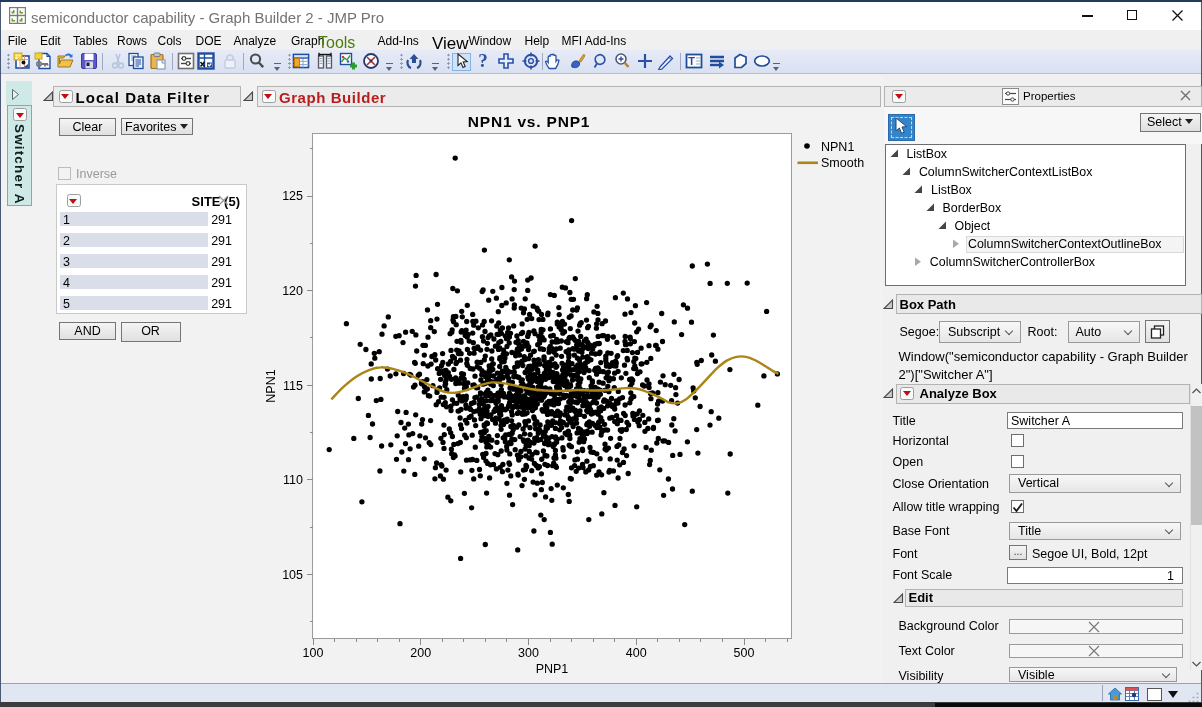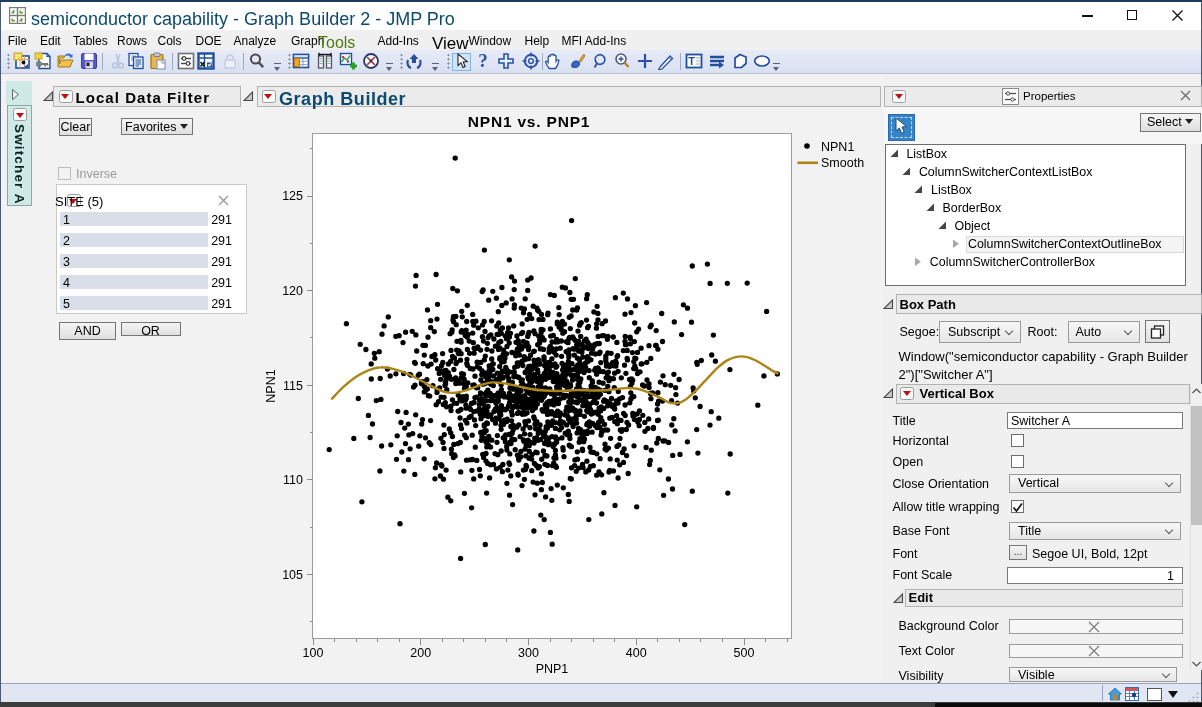--- a/index.html
+++ b/index.html
@@ -20,21 +20,21 @@
 <div class="abs" style="left:1px;top:2px;width:1200px;height:28px;background:#fff"></div>
 <svg class="abs" style="left:9px;top:7px" width="17" height="17" viewBox="0 0 17 17">
 <rect x="0.5" y="0.5" width="16" height="16" fill="#fff" stroke="#7a7a7a" stroke-width="1.4"></rect>
 <line x1="8.5" y1="0" x2="8.5" y2="17" stroke="#7a7a7a" stroke-width="1.4"></line>
 <line x1="0" y1="8.5" x2="17" y2="8.5" stroke="#7a7a7a" stroke-width="1.4"></line>
 <path d="M2.5 6.5v-2h1.5v-1.5h1.5v3.5z" fill="#6aa02c"></path>
 <path d="M10.5 6.5v-3h1.5v1.5h2v1.5z" fill="#6aa02c"></path>
 <path d="M2.5 14.5v-3h1.5v1.5h2v1.5z" fill="#6aa02c"></path>
 <path d="M10.5 14.5v-2h1.5v-1.5h1.5v3.5z" fill="#6aa02c"></path>
 </svg>
-<div class="abs" style="left:31px;top:9px;font-size:18px;color:#0c4a6e">semiconductor capability - Graph Builder 2 - JMP Pro</div>
+<div class="abs" style="left:31px;top:9px;font-size:15px;color:#737373">semiconductor capability - Graph Builder 2 - JMP Pro</div>
 <div class="abs" style="left:1082px;top:15px;width:11px;height:1.5px;background:#111"></div>
 <div class="abs" style="left:1127px;top:10px;width:10px;height:10px;border:1.4px solid #111"></div>
 <svg class="abs" style="left:1172px;top:10px" width="11" height="11">
     <path d="M0.5 0.5 L10.5 10.5 M10.5 0.5 L0.5 10.5" stroke="#111" stroke-width="1.3"></path>
   </svg>
 <div class="abs" style="left:1px;top:30px;width:1200px;height:20px;background:#f0f0f0"></div>
 <div class="abs" style="left:7.7px;top:33.5px;font-size:12px;color:#000">File</div>
 <div class="abs" style="left:40px;top:33.5px;font-size:12px;color:#000">Edit</div>
 <div class="abs" style="left:73px;top:33.5px;font-size:12px;color:#000">Tables</div>
 <div class="abs" style="left:117px;top:33.5px;font-size:12px;color:#000">Rows</div>
@@ -223,53 +223,53 @@
   </svg>
 <div class="abs" style="left:7px;top:104.5px;width:25px;height:101px;background:#cfe9e7;border:1px solid #8aa8a5"></div>
 <div class="rtri" style="left:13px;top:108px"></div>
 <div class="abs" style="left:12px;top:123.5px;width:15px;height:82px;font-size:13.5px;font-weight:bold;color:#0d2020;writing-mode:vertical-rl;letter-spacing:1.15px">Switcher A</div>
 <svg class="abs" style="left:43px;top:91px" width="11" height="11">
     <polygon points="9.5,1 9.5,9.5 1,9.5" fill="#c9c9c9" stroke="#4a4a4a" stroke-width="1.1"></polygon>
   </svg>
 <div class="hdrbox" style="left:53px;top:85.5px;width:188px"></div>
 <div class="rtri" style="left:58.5px;top:89.5px"></div>
 <div class="abs" style="left:75.5px;top:89px;font-size:15px;letter-spacing:1.05px;font-weight:bold;color:#000">Local Data Filter</div>
-<div class="btn" style="left:59px;top:118px;width:33px;height:18px;line-height:16px">Clear</div>
+<div class="btn" style="left:59px;top:118px;width:57px;height:18px;line-height:16px">Clear</div>
 <div class="btn" style="left:120.5px;top:118px;width:72px;height:17px;line-height:16px">Favorites <span style="display:inline-block;vertical-align:2px;border-left:4px solid transparent;border-right:4px solid transparent;border-top:5px solid #222"></span></div>
 <div class="abs" style="left:57.5px;top:167px;width:13px;height:13px;background:#f2f2f2;border:1px solid #bcbcbc"></div>
 <div class="abs" style="left:76px;top:167px;font-size:12.5px;color:#9a9a9a">Inverse</div>
 <div class="abs" style="left:55.5px;top:184px;width:191px;height:129.5px;background:#fff;border:1px solid #c9c9c9"></div>
 <div class="rtri" style="left:66.5px;top:194px"></div>
-<div class="abs" style="left:55px;top:193.5px;width:185px;text-align:left;font-size:13px;font-weight:normal;color:#000">SITE (5)</div>
+<div class="abs" style="left:55px;top:193.5px;width:185px;text-align:right;font-size:13px;font-weight:bold;color:#000">SITE (5)</div>
 <svg class="abs" style="left:218px;top:195px" width="11" height="11">
     <path d="M1 1l9 9M10 1l-9 9" stroke="#9a9a9a" stroke-width="1.4"></path>
   </svg>
 <div class="abs" style="left:59.5px;top:212.0px;width:148.5px;height:14px;background:#d9dee8"></div>
 <div class="abs" style="left:63px;top:212.5px;font-size:12.5px;color:#000">1</div>
 <div class="abs" style="left:192px;top:212.5px;width:40px;text-align:right;font-size:12.5px;color:#000">291</div>
 <div class="abs" style="left:59.5px;top:233.05px;width:148.5px;height:14px;background:#d9dee8"></div>
 <div class="abs" style="left:63px;top:233.55px;font-size:12.5px;color:#000">2</div>
 <div class="abs" style="left:192px;top:233.55px;width:40px;text-align:right;font-size:12.5px;color:#000">291</div>
 <div class="abs" style="left:59.5px;top:254.1px;width:148.5px;height:14px;background:#d9dee8"></div>
 <div class="abs" style="left:63px;top:254.6px;font-size:12.5px;color:#000">3</div>
 <div class="abs" style="left:192px;top:254.6px;width:40px;text-align:right;font-size:12.5px;color:#000">291</div>
 <div class="abs" style="left:59.5px;top:275.15px;width:148.5px;height:14px;background:#d9dee8"></div>
 <div class="abs" style="left:63px;top:275.65px;font-size:12.5px;color:#000">4</div>
 <div class="abs" style="left:192px;top:275.65px;width:40px;text-align:right;font-size:12.5px;color:#000">291</div>
 <div class="abs" style="left:59.5px;top:296.2px;width:148.5px;height:14px;background:#d9dee8"></div>
 <div class="abs" style="left:63px;top:296.7px;font-size:12.5px;color:#000">5</div>
 <div class="abs" style="left:192px;top:296.7px;width:40px;text-align:right;font-size:12.5px;color:#000">291</div>
 <div class="btn" style="left:59px;top:321.5px;width:57px;height:18px;line-height:16px">AND</div>
-<div class="btn" style="left:120.5px;top:321.5px;width:60px;height:14px;line-height:16px">OR</div>
+<div class="btn" style="left:120.5px;top:321.5px;width:60px;height:20px;line-height:16px">OR</div>
 <svg class="abs" style="left:243px;top:91px" width="11" height="11">
     <polygon points="9.5,1 9.5,9.5 1,9.5" fill="#c9c9c9" stroke="#4a4a4a" stroke-width="1.1"></polygon>
   </svg>
 <div class="hdrbox" style="left:256.5px;top:85.5px;width:624.5px"></div>
 <div class="rtri" style="left:261.5px;top:89.5px"></div>
-<div class="abs" style="left:279px;top:89px;font-size:18px;letter-spacing:0.55px;font-weight:bold;color:#0c4a6e">Graph Builder</div>
+<div class="abs" style="left:279px;top:89px;font-size:15px;letter-spacing:0.55px;font-weight:bold;color:#b91c1c">Graph Builder</div>
 <svg class="abs" style="left:250px;top:107px" width="632" height="575" viewBox="250 107 632 575">
     <text x="529" y="126.5" font-size="15.5" letter-spacing="0.8" font-weight="bold" text-anchor="middle" fill="#000">NPN1 vs. PNP1</text>
     <rect x="312.5" y="133.5" width="479" height="505" fill="#fff" stroke="#9b9b9b" stroke-width="1" shape-rendering="crispEdges"></rect>
     <text x="303" y="200.3" font-size="12.5" text-anchor="end" fill="#000">125</text>
     <text x="303" y="294.90000000000003" font-size="12.5" text-anchor="end" fill="#000">120</text>
     <text x="303" y="389.6" font-size="12.5" text-anchor="end" fill="#000">115</text>
     <text x="303" y="484.2" font-size="12.5" text-anchor="end" fill="#000">110</text>
     <text x="303" y="578.8" font-size="12.5" text-anchor="end" fill="#000">105</text>
     <text x="313.0" y="656.5" font-size="12.5" text-anchor="middle" fill="#000">100</text>
     <text x="420.8" y="656.5" font-size="12.5" text-anchor="middle" fill="#000">200</text>
@@ -353,21 +353,21 @@
     <rect x="4.5" y="1" width="9" height="9" fill="#fff" stroke="#222" stroke-width="1.3"></rect>
     <rect x="1.5" y="4" width="9" height="9" fill="#fff" stroke="#222" stroke-width="1.3"></rect>
   </svg>
 <div class="lbl" style="left:898.5px;top:348.5px;font-size:13px">Window("semiconductor capability - Graph Builder</div>
 <div class="lbl" style="left:898.5px;top:366.5px;font-size:13px">2")["Switcher A"]</div>
 <svg class="abs" style="left:882.5px;top:387.5px" width="11" height="11">
     <polygon points="9.5,1 9.5,9.5 1,9.5" fill="#c9c9c9" stroke="#4a4a4a" stroke-width="1.1"></polygon>
   </svg>
 <div class="hdrbox" style="left:895.5px;top:383.5px;width:294px;height:20px;background:#e9e9e9"></div>
 <div class="rtri" style="left:900px;top:386.5px"></div>
-<div class="abs" style="left:919.5px;top:386px;font-size:13px;font-weight:bold;color:#000">Vertical Box</div>
+<div class="abs" style="left:919.5px;top:386px;font-size:13px;font-weight:bold;color:#000">Analyze Box</div>
 <div class="lbl" style="left:892.5px;top:413.5px">Title</div>
 <div class="abs" style="left:1007px;top:411.5px;width:176px;height:17px;background:#fff;border:1px solid #7a7a7a;font-size:12.5px;padding:1px 0 0 3px">Switcher A</div>
 <div class="lbl" style="left:892.5px;top:433.5px">Horizontal</div>
 <div class="cb" style="left:1010.5px;top:433.5px"></div>
 <div class="lbl" style="left:892.5px;top:454.5px">Open</div>
 <div class="cb" style="left:1010.5px;top:454.5px"></div>
 <div class="lbl" style="left:892.5px;top:476.5px">Close Orientation</div>
 <div class="dd" style="left:1009px;top:474px;width:171.5px;height:18.5px;line-height:17px;padding-left:8px">Vertical</div>
 <div class="chev" style="left:1166px;top:479.5px"></div>
 <div class="lbl" style="left:892.5px;top:500px">Allow title wrapping</div>

